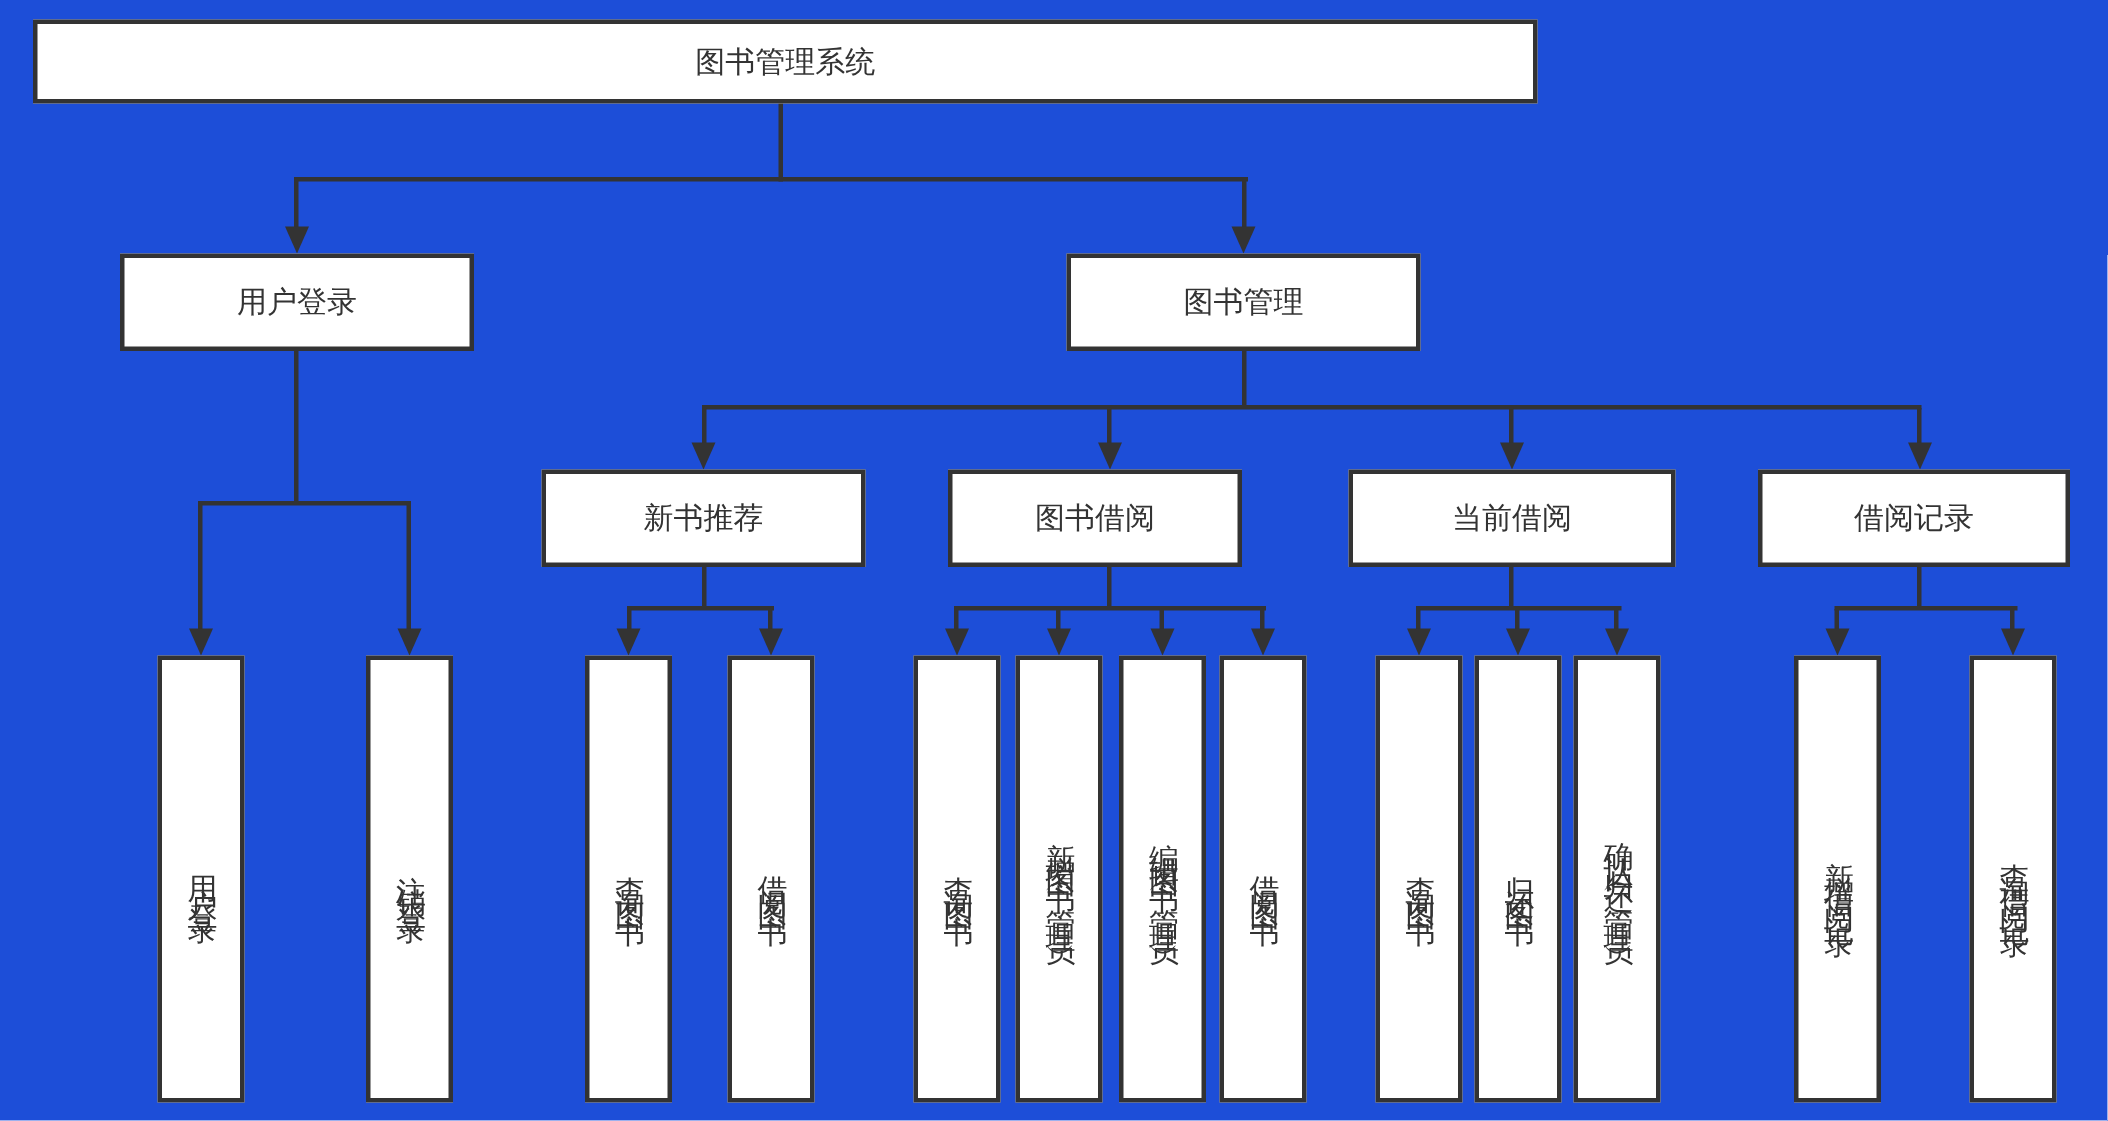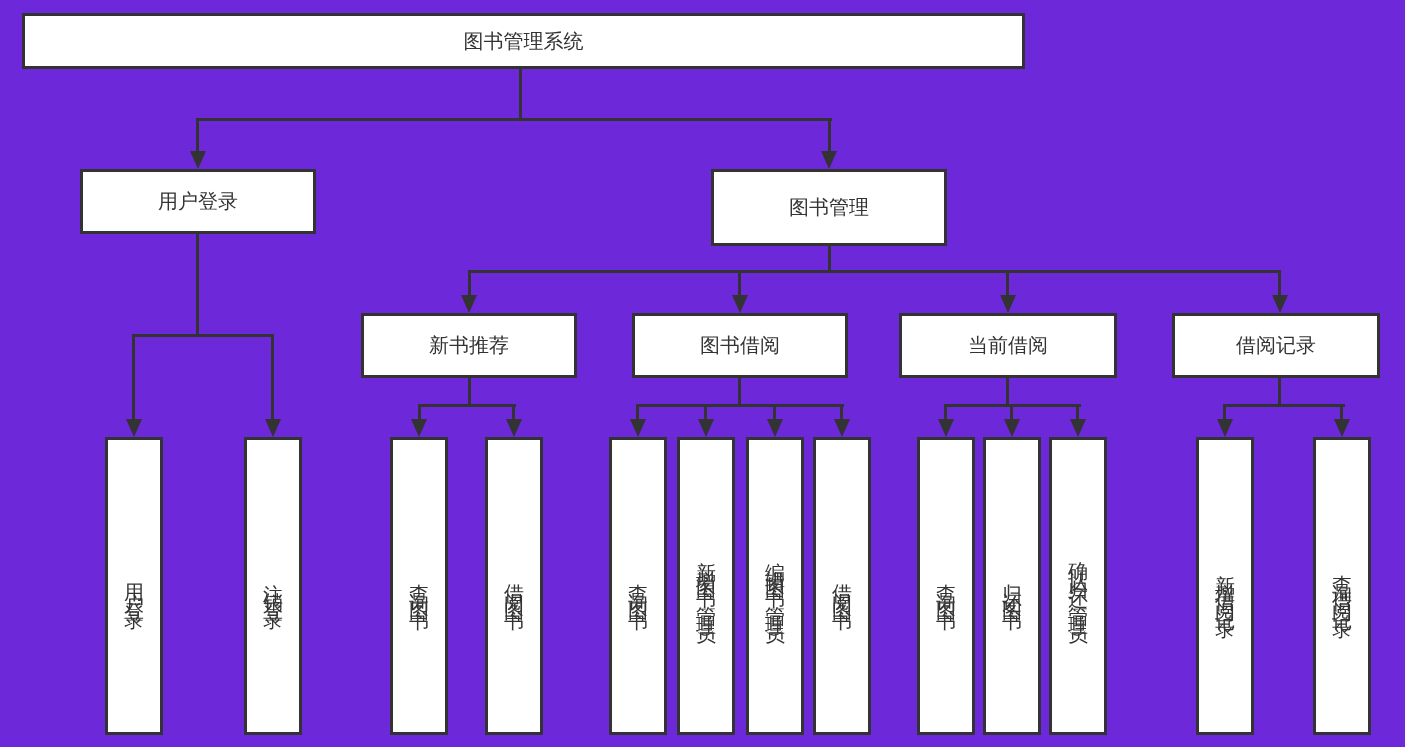--- a/index.html
+++ b/index.html
@@ -1,17 +1,17 @@
 <!DOCTYPE html>
 <html style="--line: #333333; --text: #333333; --wm: #b3b3b3;"><head>
 <meta charset="utf-8">
 <style>
   html,body{margin:0;padding:0;background:#ffffff;}
   .canvas{
-    position:relative;width:1405px;height:747px;background:#6d28d9;
+    position:relative;width:1405px;height:747px;background:#1d4ed8;
     font-family:"Liberation Sans","DejaVu Sans",sans-serif;
     color:var(--text,#333333);overflow:hidden;
   }
   .box{
     position:absolute;box-sizing:border-box;background:#ffffff;
     border:3px solid var(--line,#333333);
     display:flex;align-items:center;justify-content:center;
     font-size:20px;z-index:2;
   }
   .vbox{
@@ -99,28 +99,28 @@
   <div class="arr" style="left:1217px;top:419px"></div>
   <div class="arr" style="left:1334px;top:419px"></div>
 
   <div class="box" style="left:22px;top:13px;width:1003px;height:56px">
     <span>图书管理系统</span>
   </div>
 
   <div class="box" style="left:80px;top:169px;width:236px;height:65px">
     <span>用户登录</span>
   </div>
-  <div class="box" style="left:711px;top:169px;width:236px;height:77px">
+  <div class="box" style="left:711px;top:169px;width:236px;height:65px">
     <span>图书管理</span>
   </div>
 
   <div class="box" style="left:361px;top:313px;width:216px;height:65px">
     <span>新书推荐</span>
   </div>
-  <div class="box" style="left:632px;top:313px;width:216px;height:65px">
+  <div class="box" style="left:632px;top:313px;width:196px;height:65px">
     <span>图书借阅</span>
   </div>
   <div class="box" style="left:899px;top:313px;width:218px;height:65px">
     <span>当前借阅</span>
   </div>
   <div class="box" style="left:1172px;top:313px;width:208px;height:65px">
     <span>借阅记录</span>
   </div>
 
   <div class="vbox" style="left:105px;top:437px;width:58px;height:298px">

